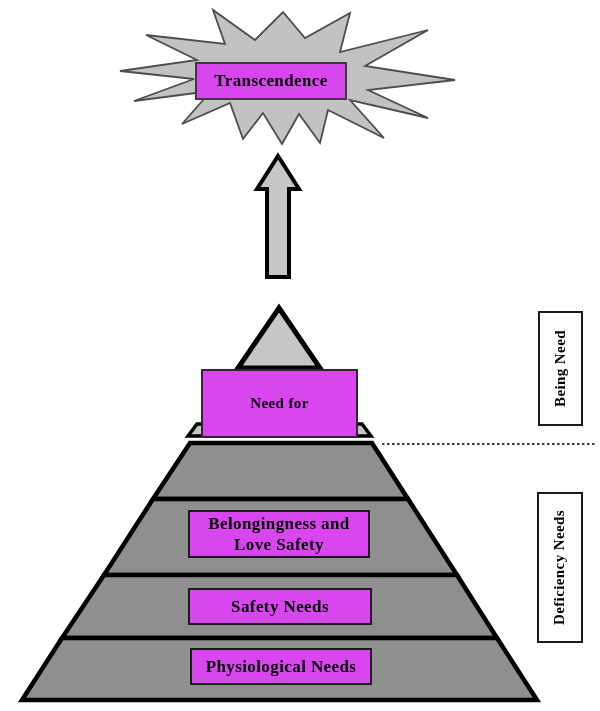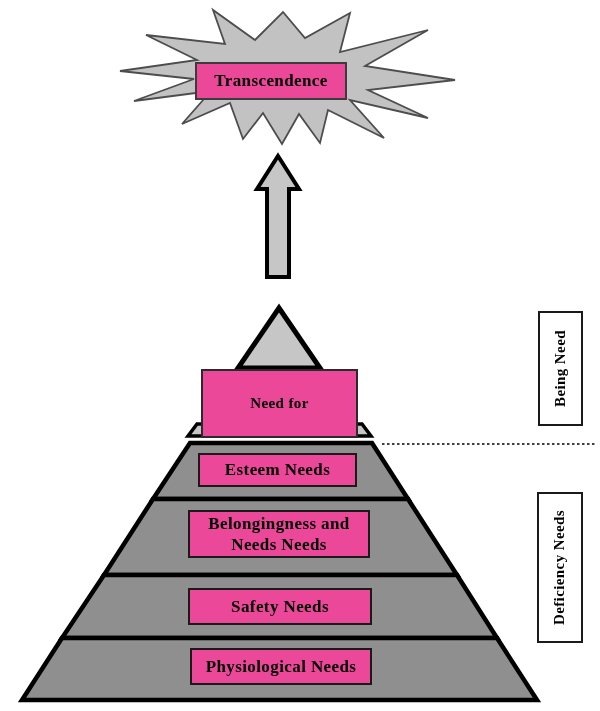--- a/index.html
+++ b/index.html
@@ -17,21 +17,21 @@
   }
   .diagram-svg {
     position: absolute;
     left: 0;
     top: 0;
     width: 600px;
     height: 711px;
   }
   .label-box {
     position: absolute;
-    background: #ec4899;
+    background: #d946ef;
     border: 2px solid #1a1a1a;
     display: flex;
     flex-direction: column;
     align-items: center;
     justify-content: center;
     text-align: center;
     font-weight: bold;
     color: #000000;
     letter-spacing: 0.4px;
     line-height: 1.25;
@@ -98,27 +98,24 @@
   </svg>
 
   <div class="label-box transcendence-box">
     <span>Transcendence</span>
   </div>
 
   <div class="label-box sa-box">
     <span>Need for</span>
   </div>
 
-  <div class="label-box esteem-box">
-    <span>Esteem Needs</span>
-  </div>
 
   <div class="label-box belong-box">
     <span>Belongingness and</span>
-    <span>Needs Needs</span>
+    <span>Love Safety</span>
   </div>
 
   <div class="label-box physio-box">
     <span>Physiological Needs</span>
   </div>
 
   <div class="label-box safety-box">
     <span>Safety Needs</span>
   </div>
 

